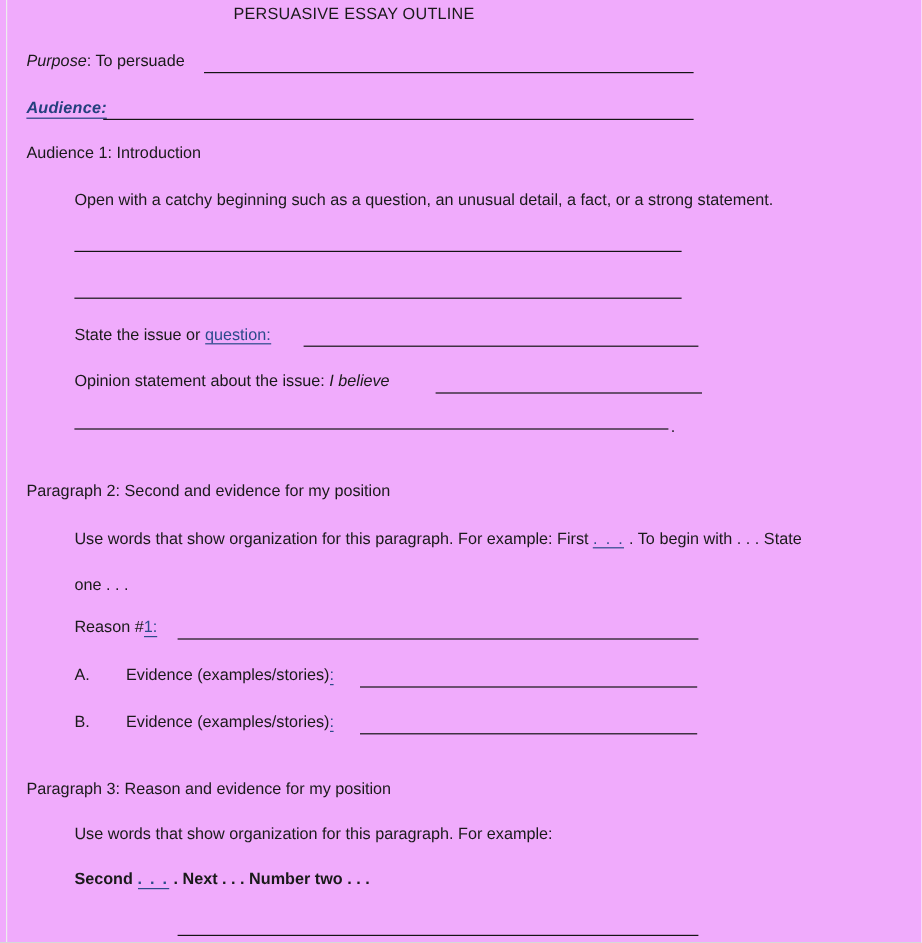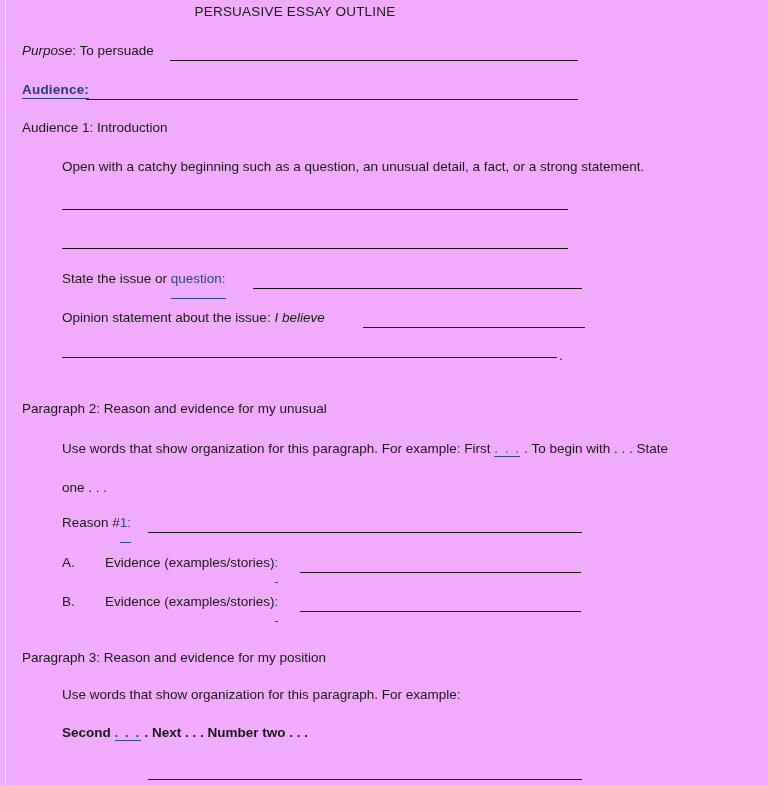--- a/index.html
+++ b/index.html
@@ -54,24 +54,25 @@
     font-size: 13.5px;
     line-height: 18px;
     color: #1a1a1a;
     text-align: center;
   }
 
   .ital { font-style: italic; }
   .blue-u {
     color: #2b4a8b;
     border-bottom: 1.6px solid #2b4a8b;
-    padding-bottom: 12px;
+    padding-bottom: 0px;
   }
   .aud {
     color: #24407e;
+    font-style: italic;
     font-weight: 600;
     border-bottom: 1.8px solid #24407e;
     padding-bottom: 1px;
     letter-spacing: 0.2px;
   }
 
   
   .rule {
     position: absolute;
     height: 0;
@@ -128,21 +129,21 @@
     <div class="rule-thin" style="left:253px; top:288px; width:329px;"></div>
 
     <div class="line" style="left:62px; top:309px;">
       <span>Opinion statement about the issue: </span><span class="ital">I believe</span>
     </div>
     <div class="rule" style="left:363px; top:327px; width:222px;"></div>
 
     <div class="rule" style="left:62px; top:357px; width:495px;"></div>
     <div class="period" style="left:559px; top:348px;">.</div>
 
-    <div class="line" style="left:22px; top:400px;">Paragraph 2: Reason and evidence for my unusual</div>
+    <div class="line" style="left:22px; top:400px;">Paragraph 2: Second and evidence for my position</div>
 
     <div class="line" style="left:62px; top:440px;">
       <span>Use words that show organization for this paragraph. For example: First </span><span class="dots-blue">. . .</span><span> . To begin with . . . State</span>
     </div>
     <div class="line" style="left:62px; top:479px;">one . . .</div>
 
     <div class="line" style="left:62px; top:514px;">
       <span>Reason #</span><span class="blue-u">1:</span>
     </div>
     <div class="rule-thin" style="left:148px; top:532px; width:434px;"></div>

